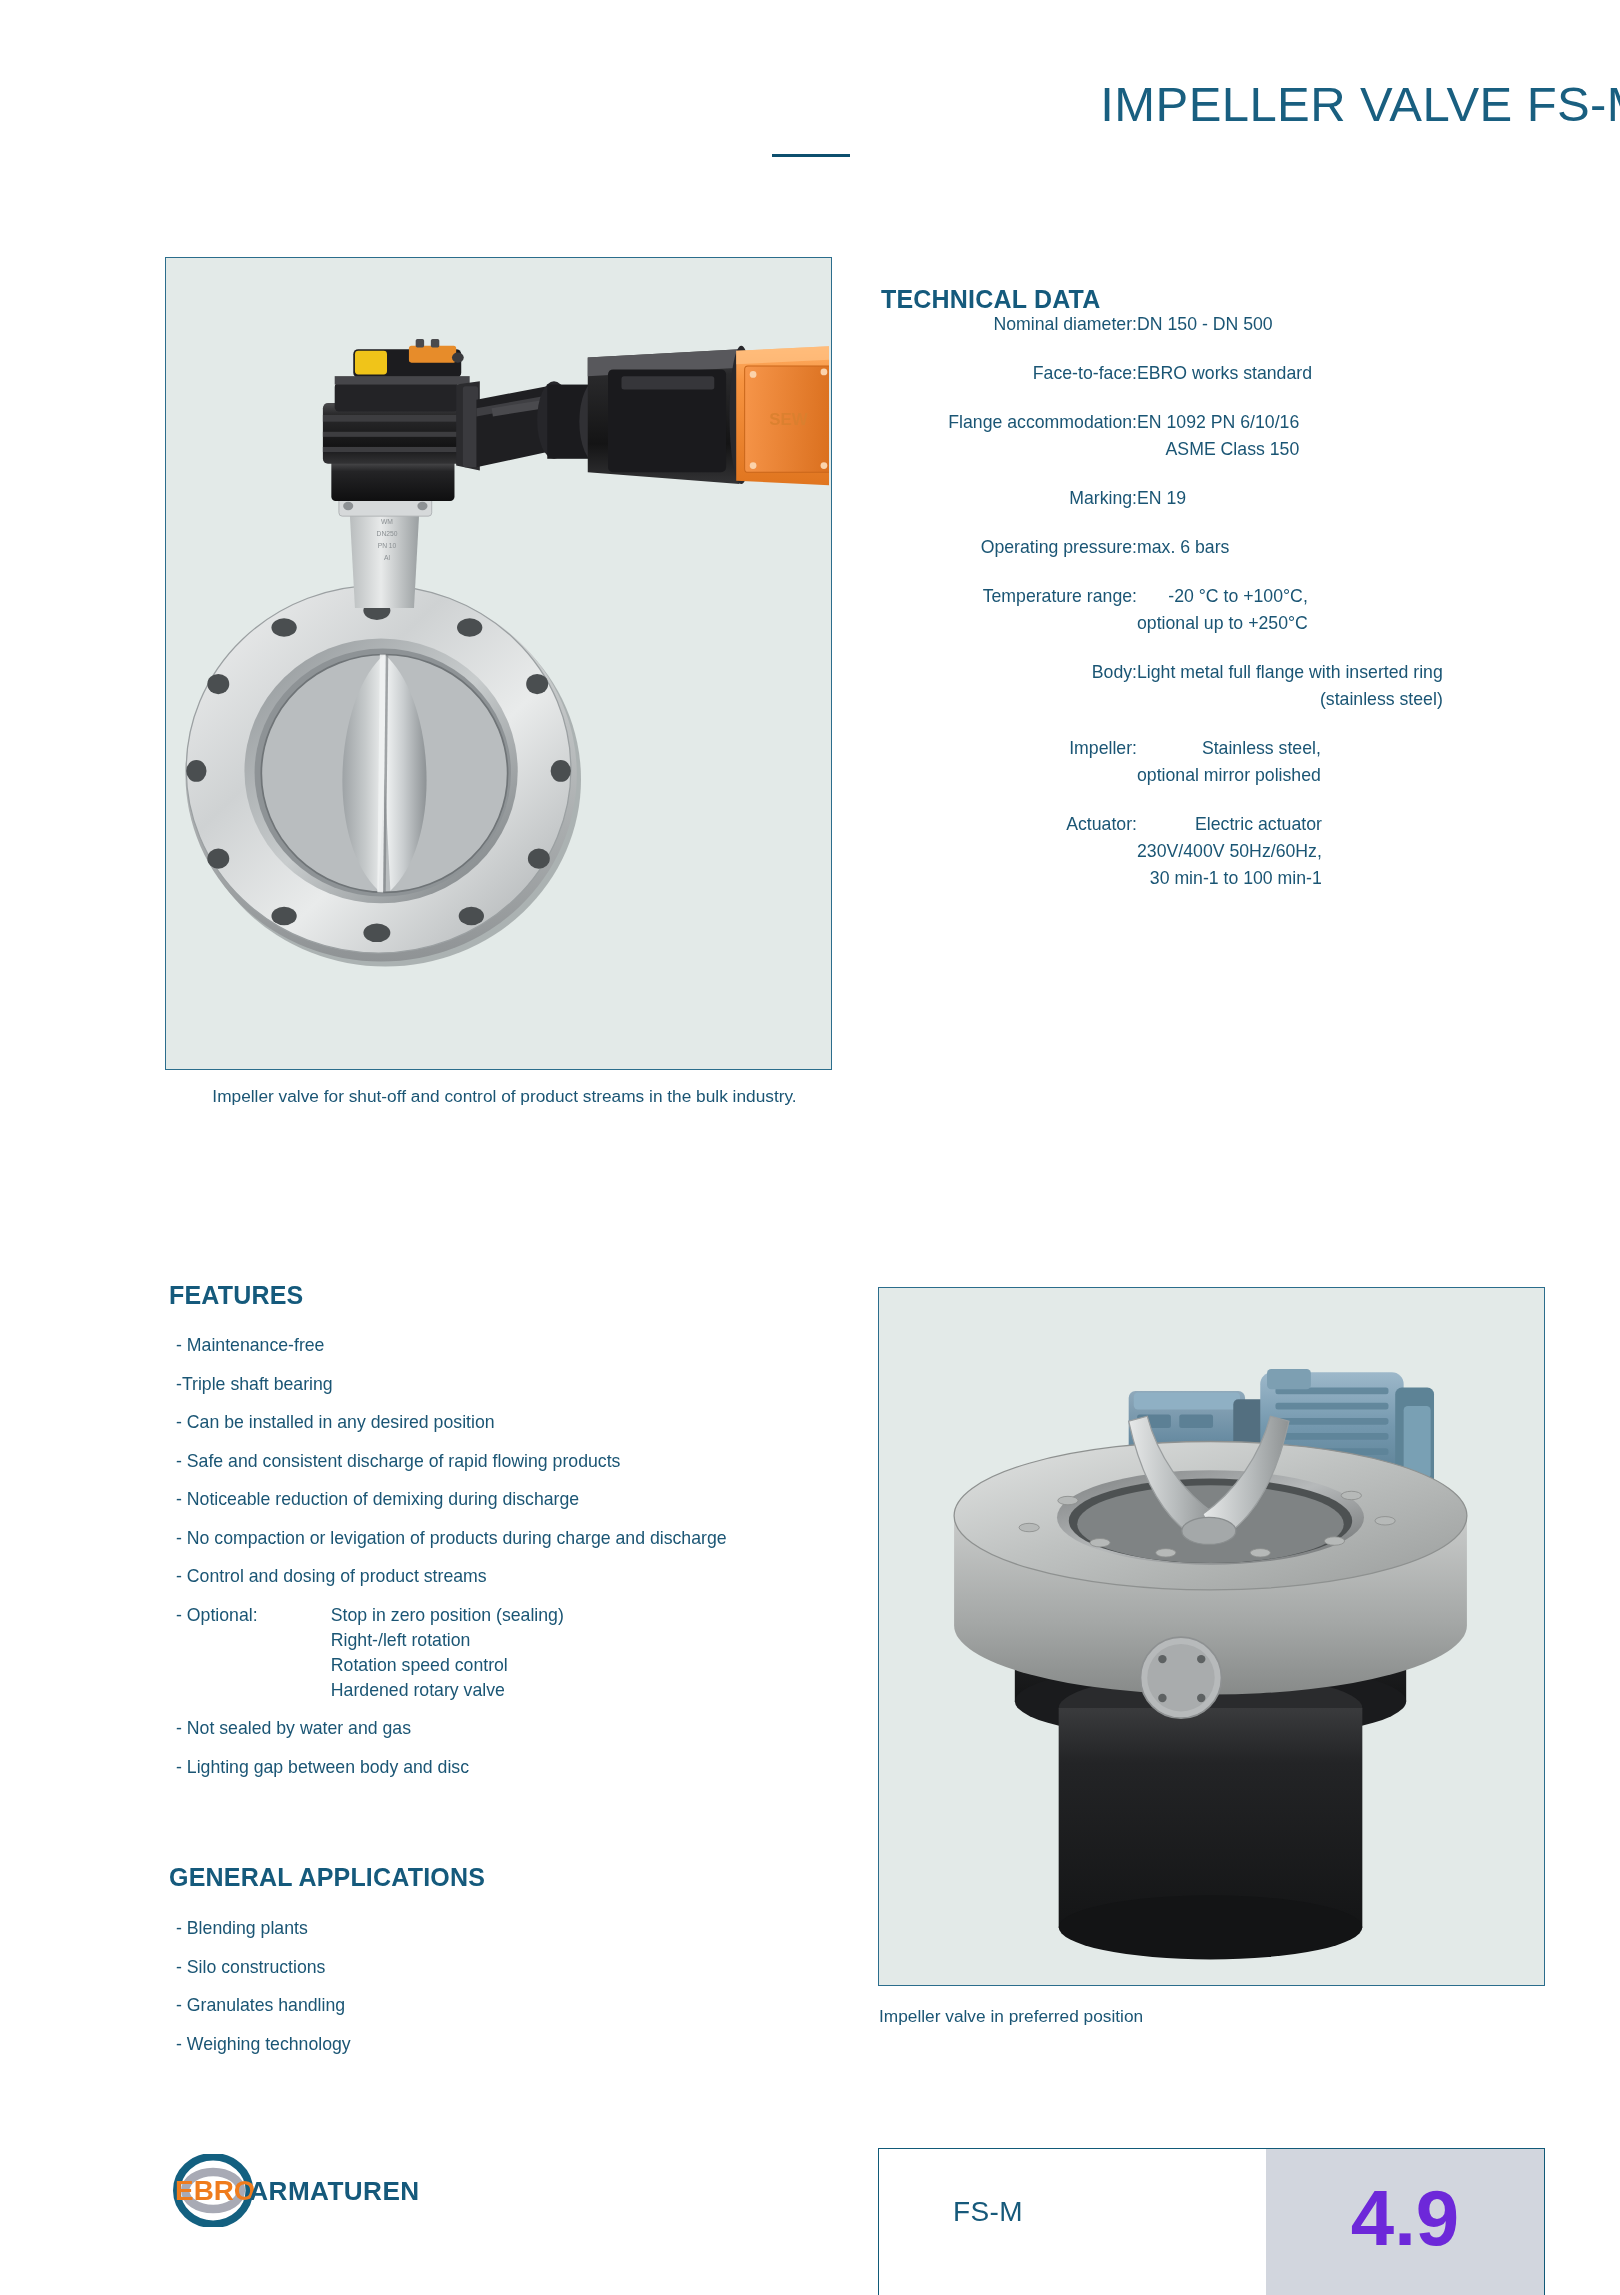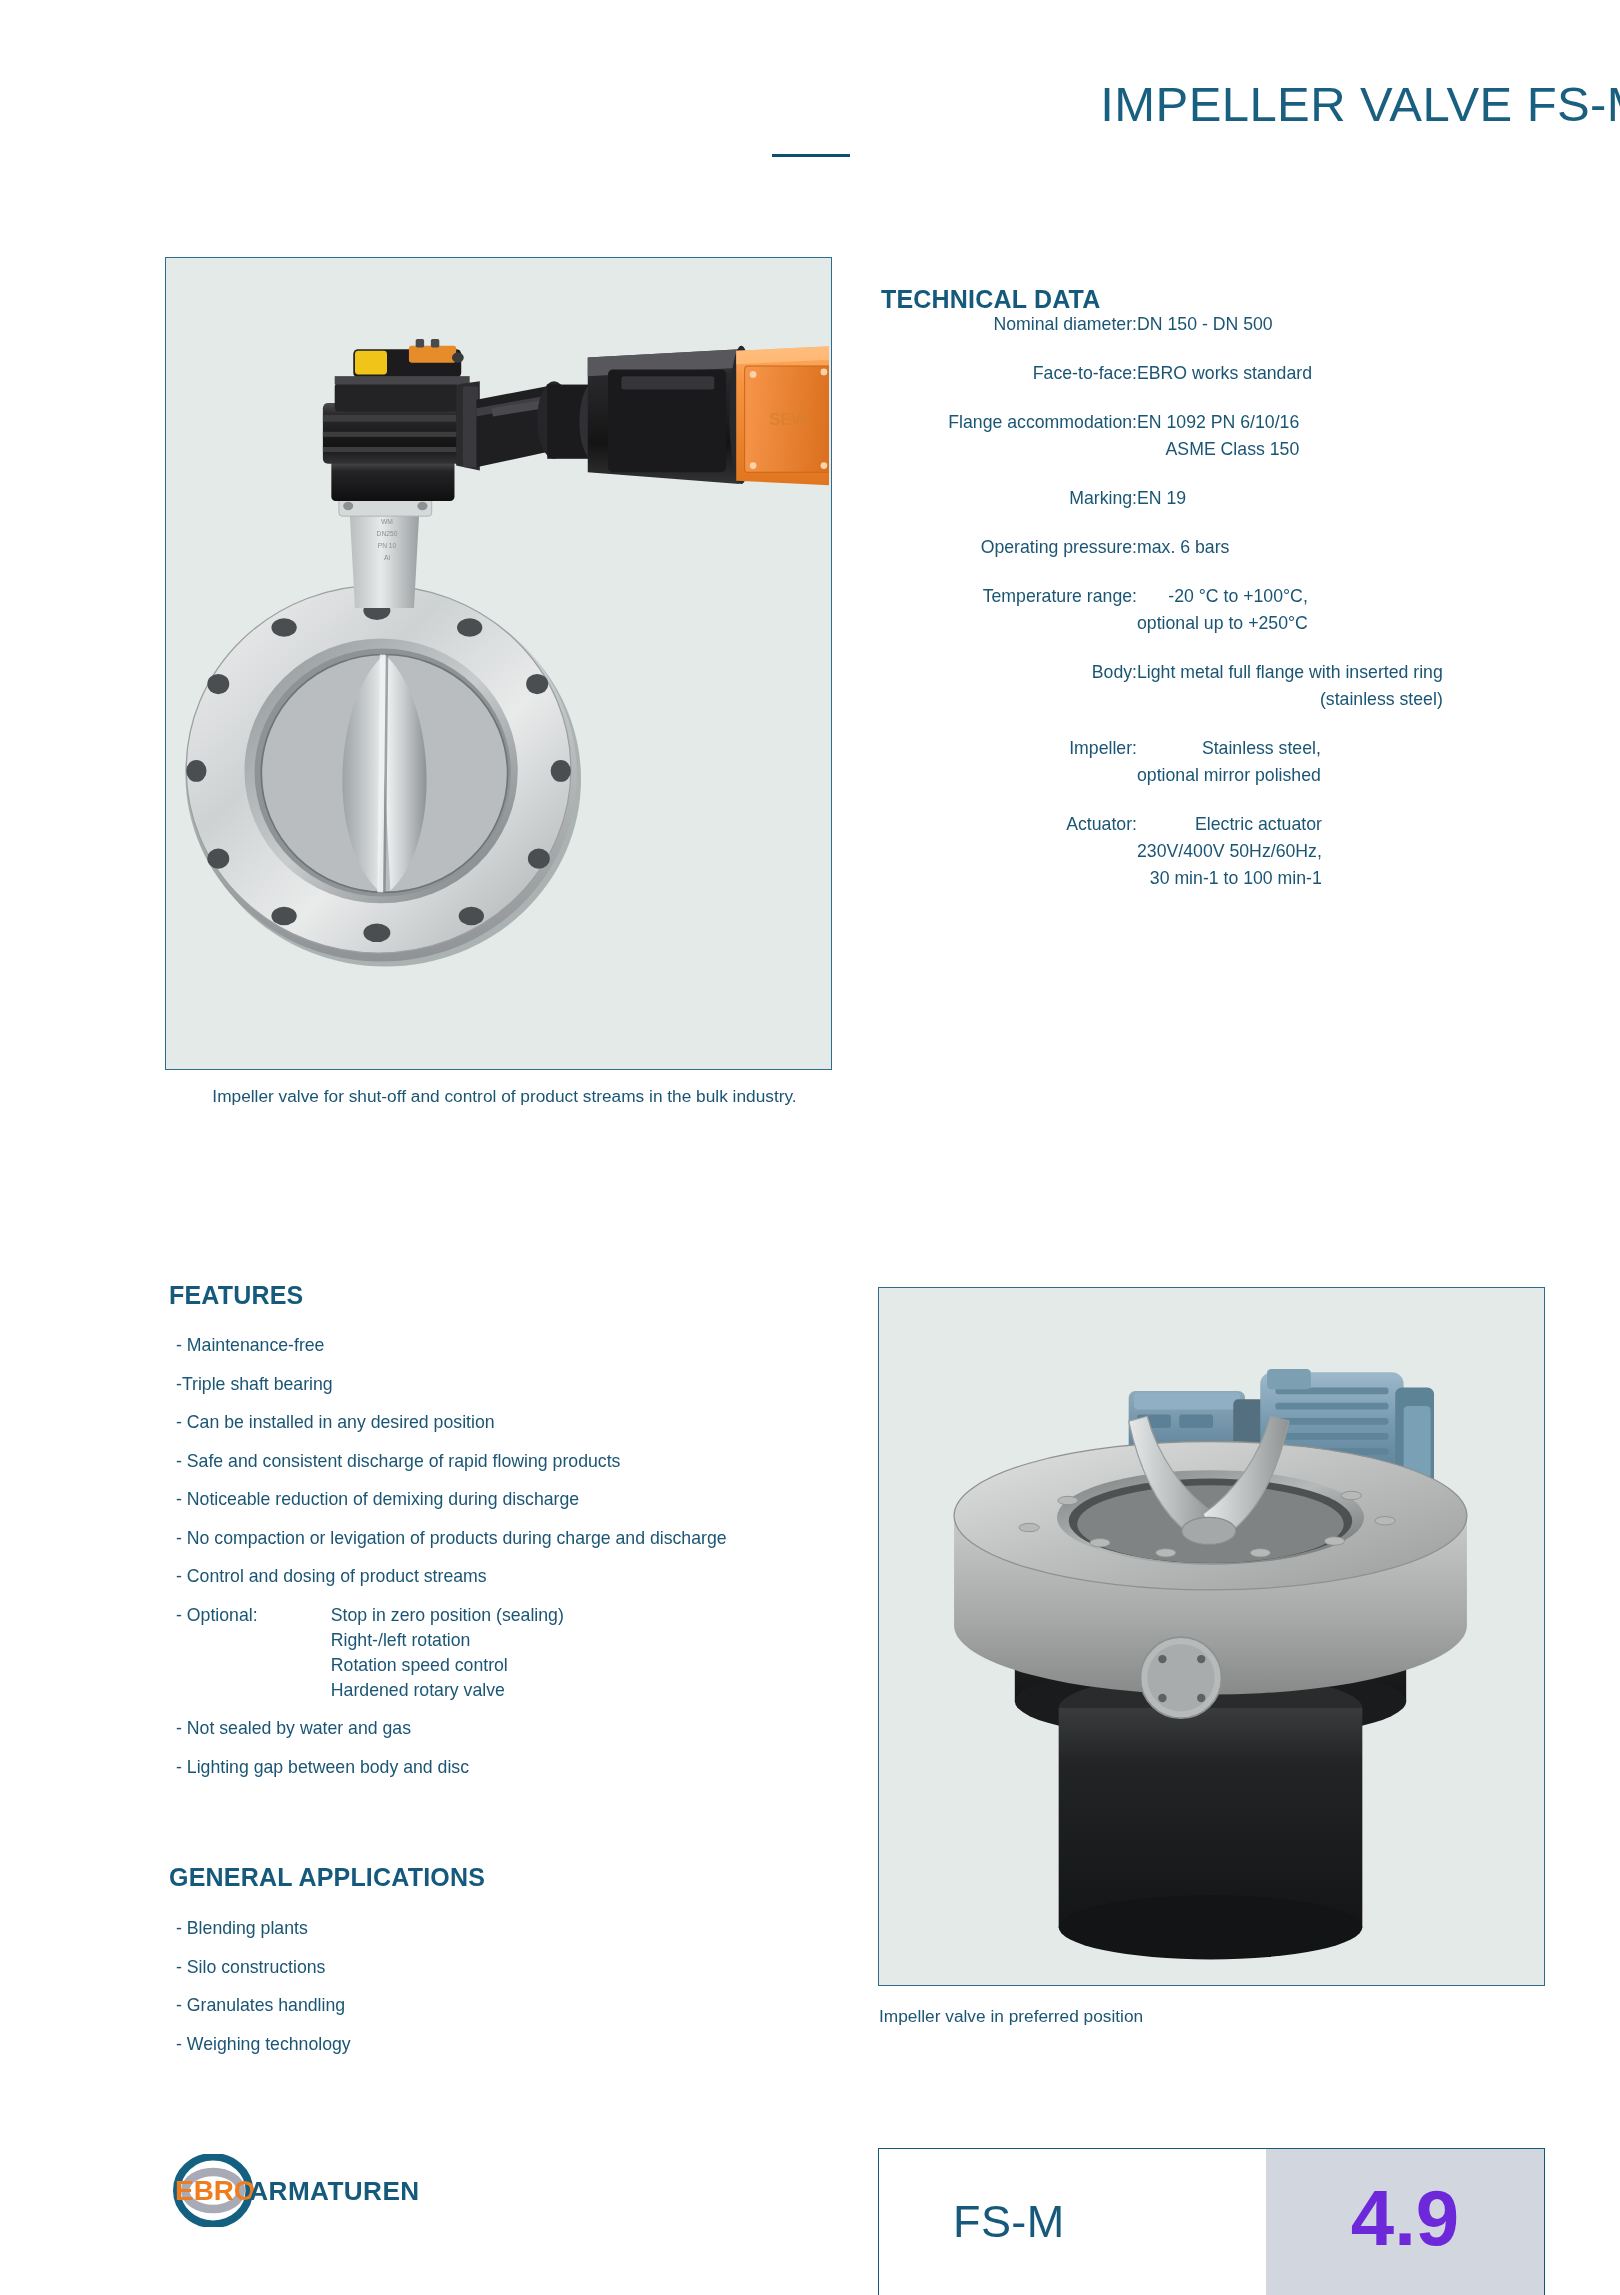--- a/index.html
+++ b/index.html
@@ -76,21 +76,21 @@
 
   
   #logo { position:absolute; left:165px; top:2154px; width:253px; height:73px; }
   .footer-box {
     position:absolute; left:878px; top:2148px; width:667px; height:148px;
     border:1.7px solid #115a78; box-sizing:border-box; background:#ffffff;
     overflow:hidden;
   }
   .footer-code {
     position:absolute; left:74px; top:47px;
-    font-size:45px; color:#16597a; letter-spacing:0.4px;
+    font-size:28px; color:#16597a; letter-spacing:0.4px;
   }
   .footer-number-block {
     position:absolute; right:0; top:0; width:278px; height:100%;
     background:#d2d6de;
   }
   .footer-number {
     position:absolute; left:0; top:0; width:100%; height:100%;
     display:flex; align-items:center; justify-content:center;
     font-size:78px; font-weight:700; color:#6d28d9;
     padding-bottom:7px; box-sizing:border-box;

